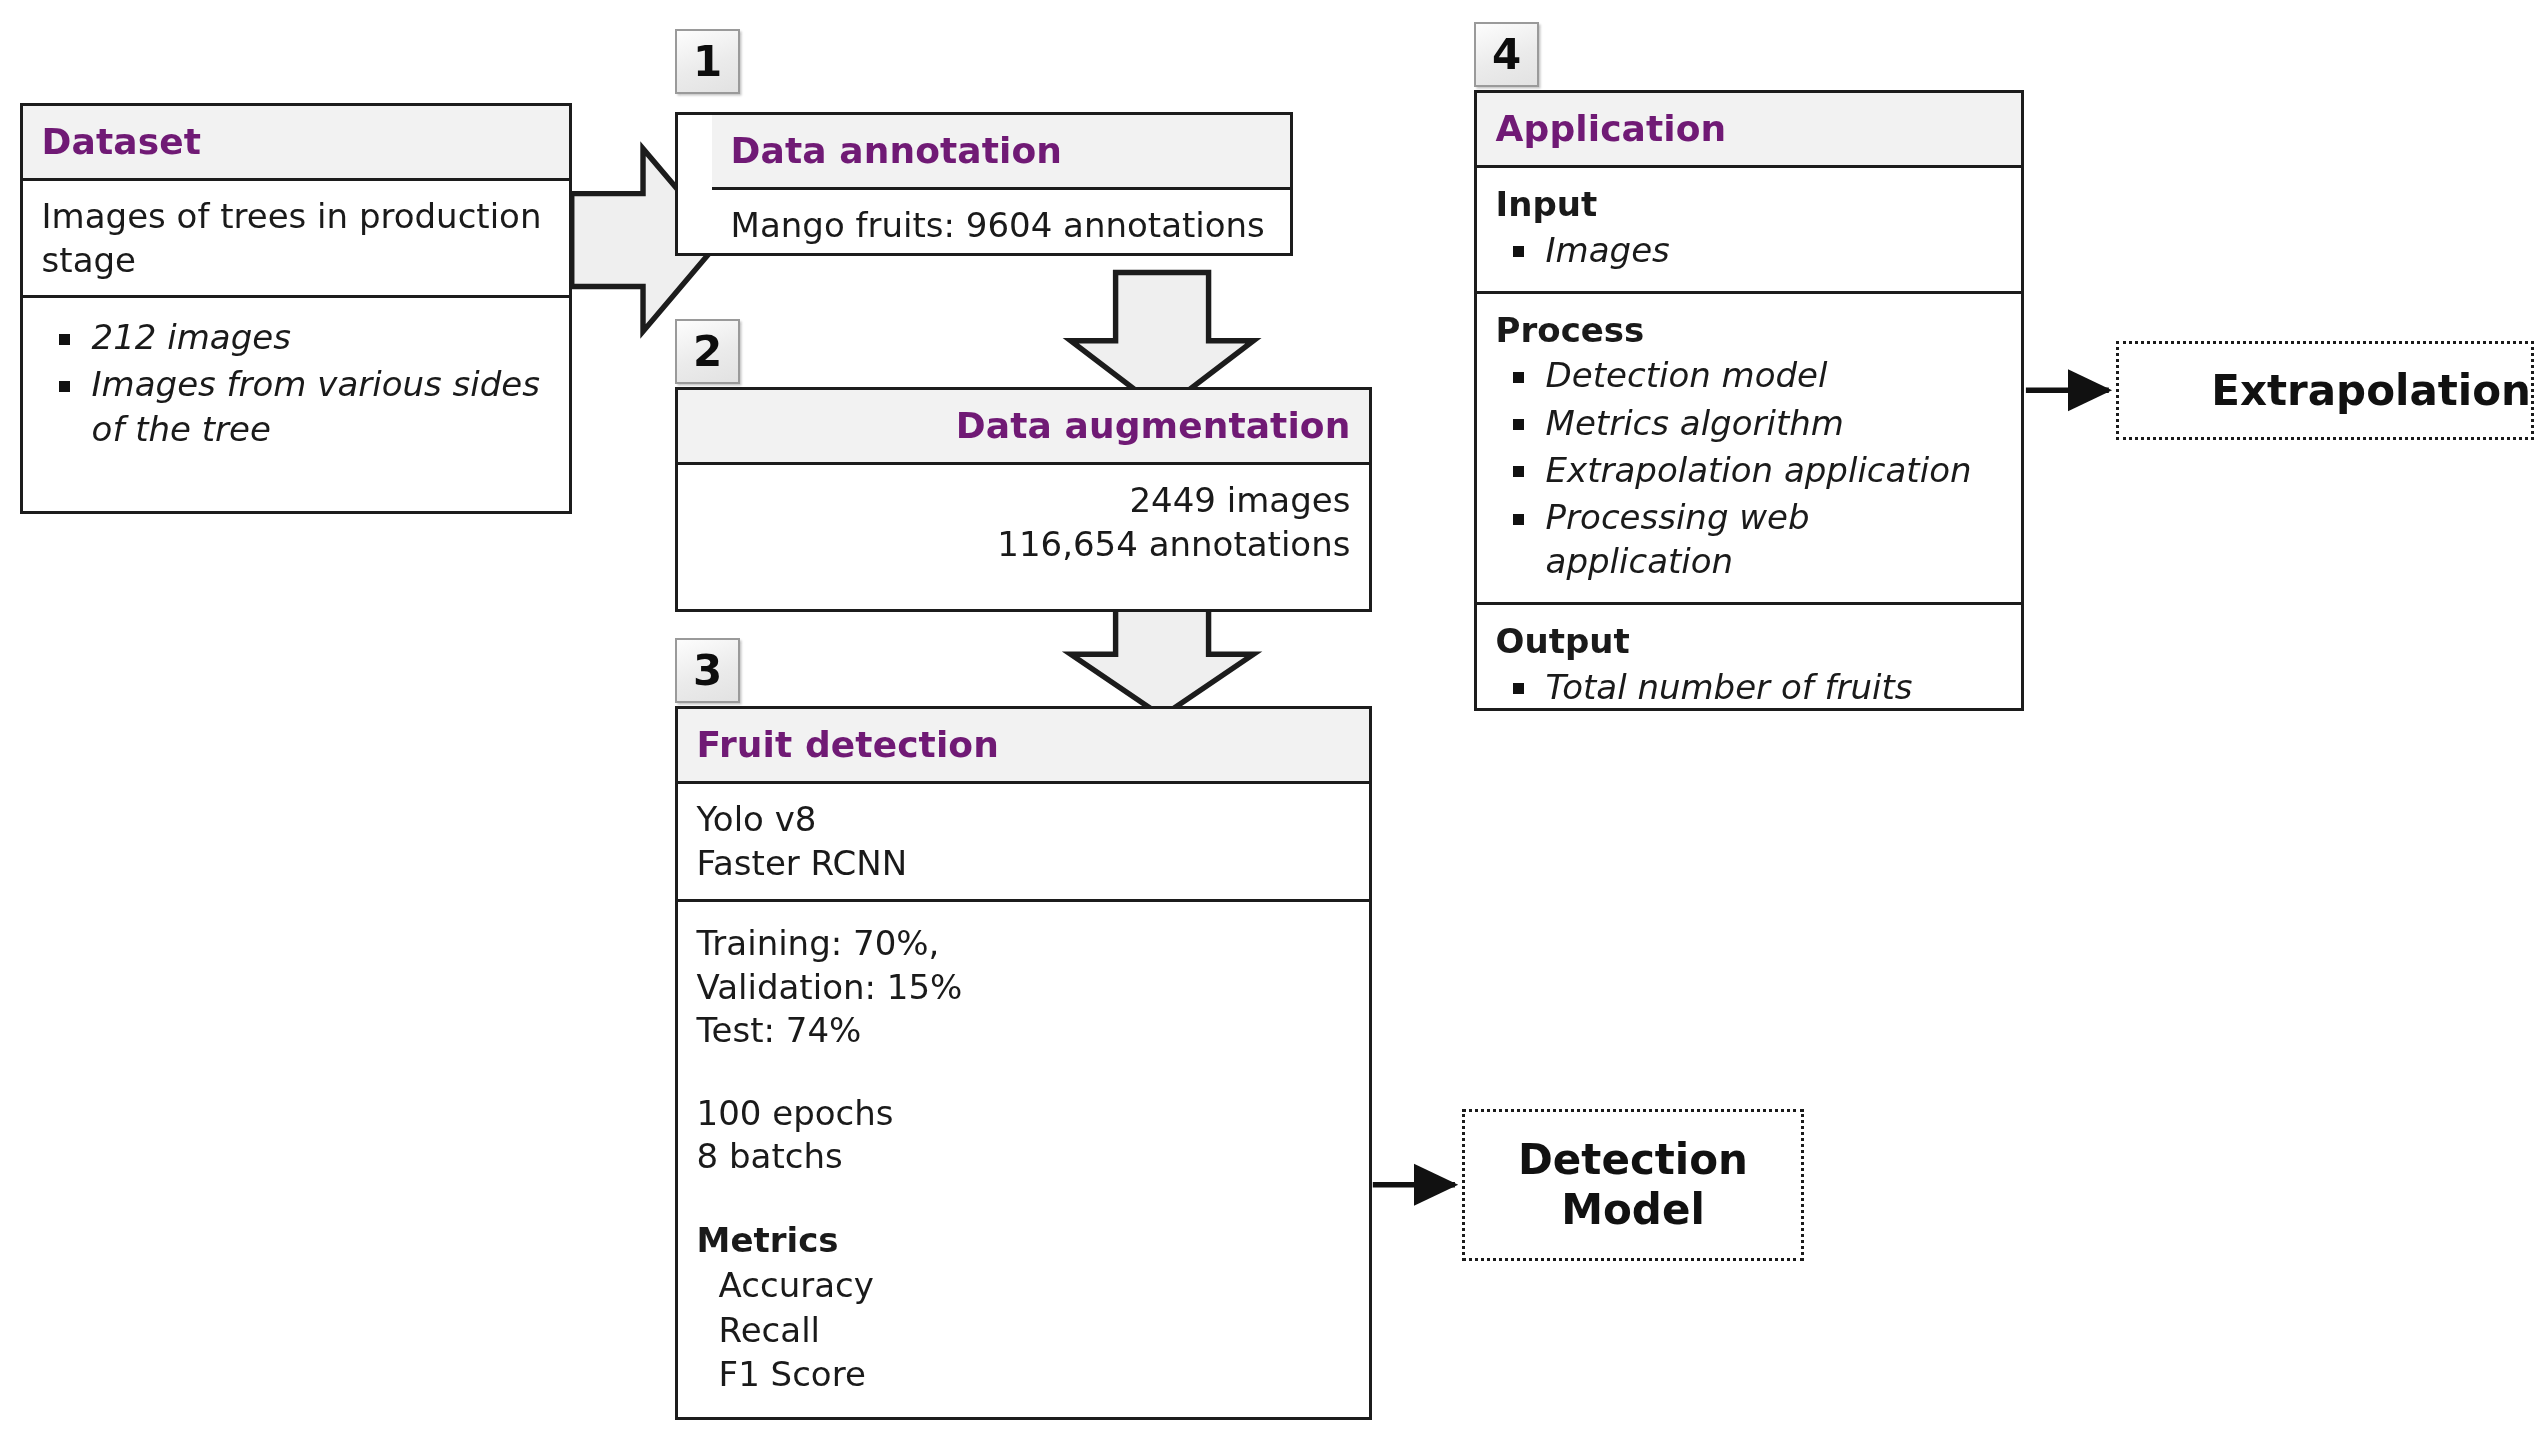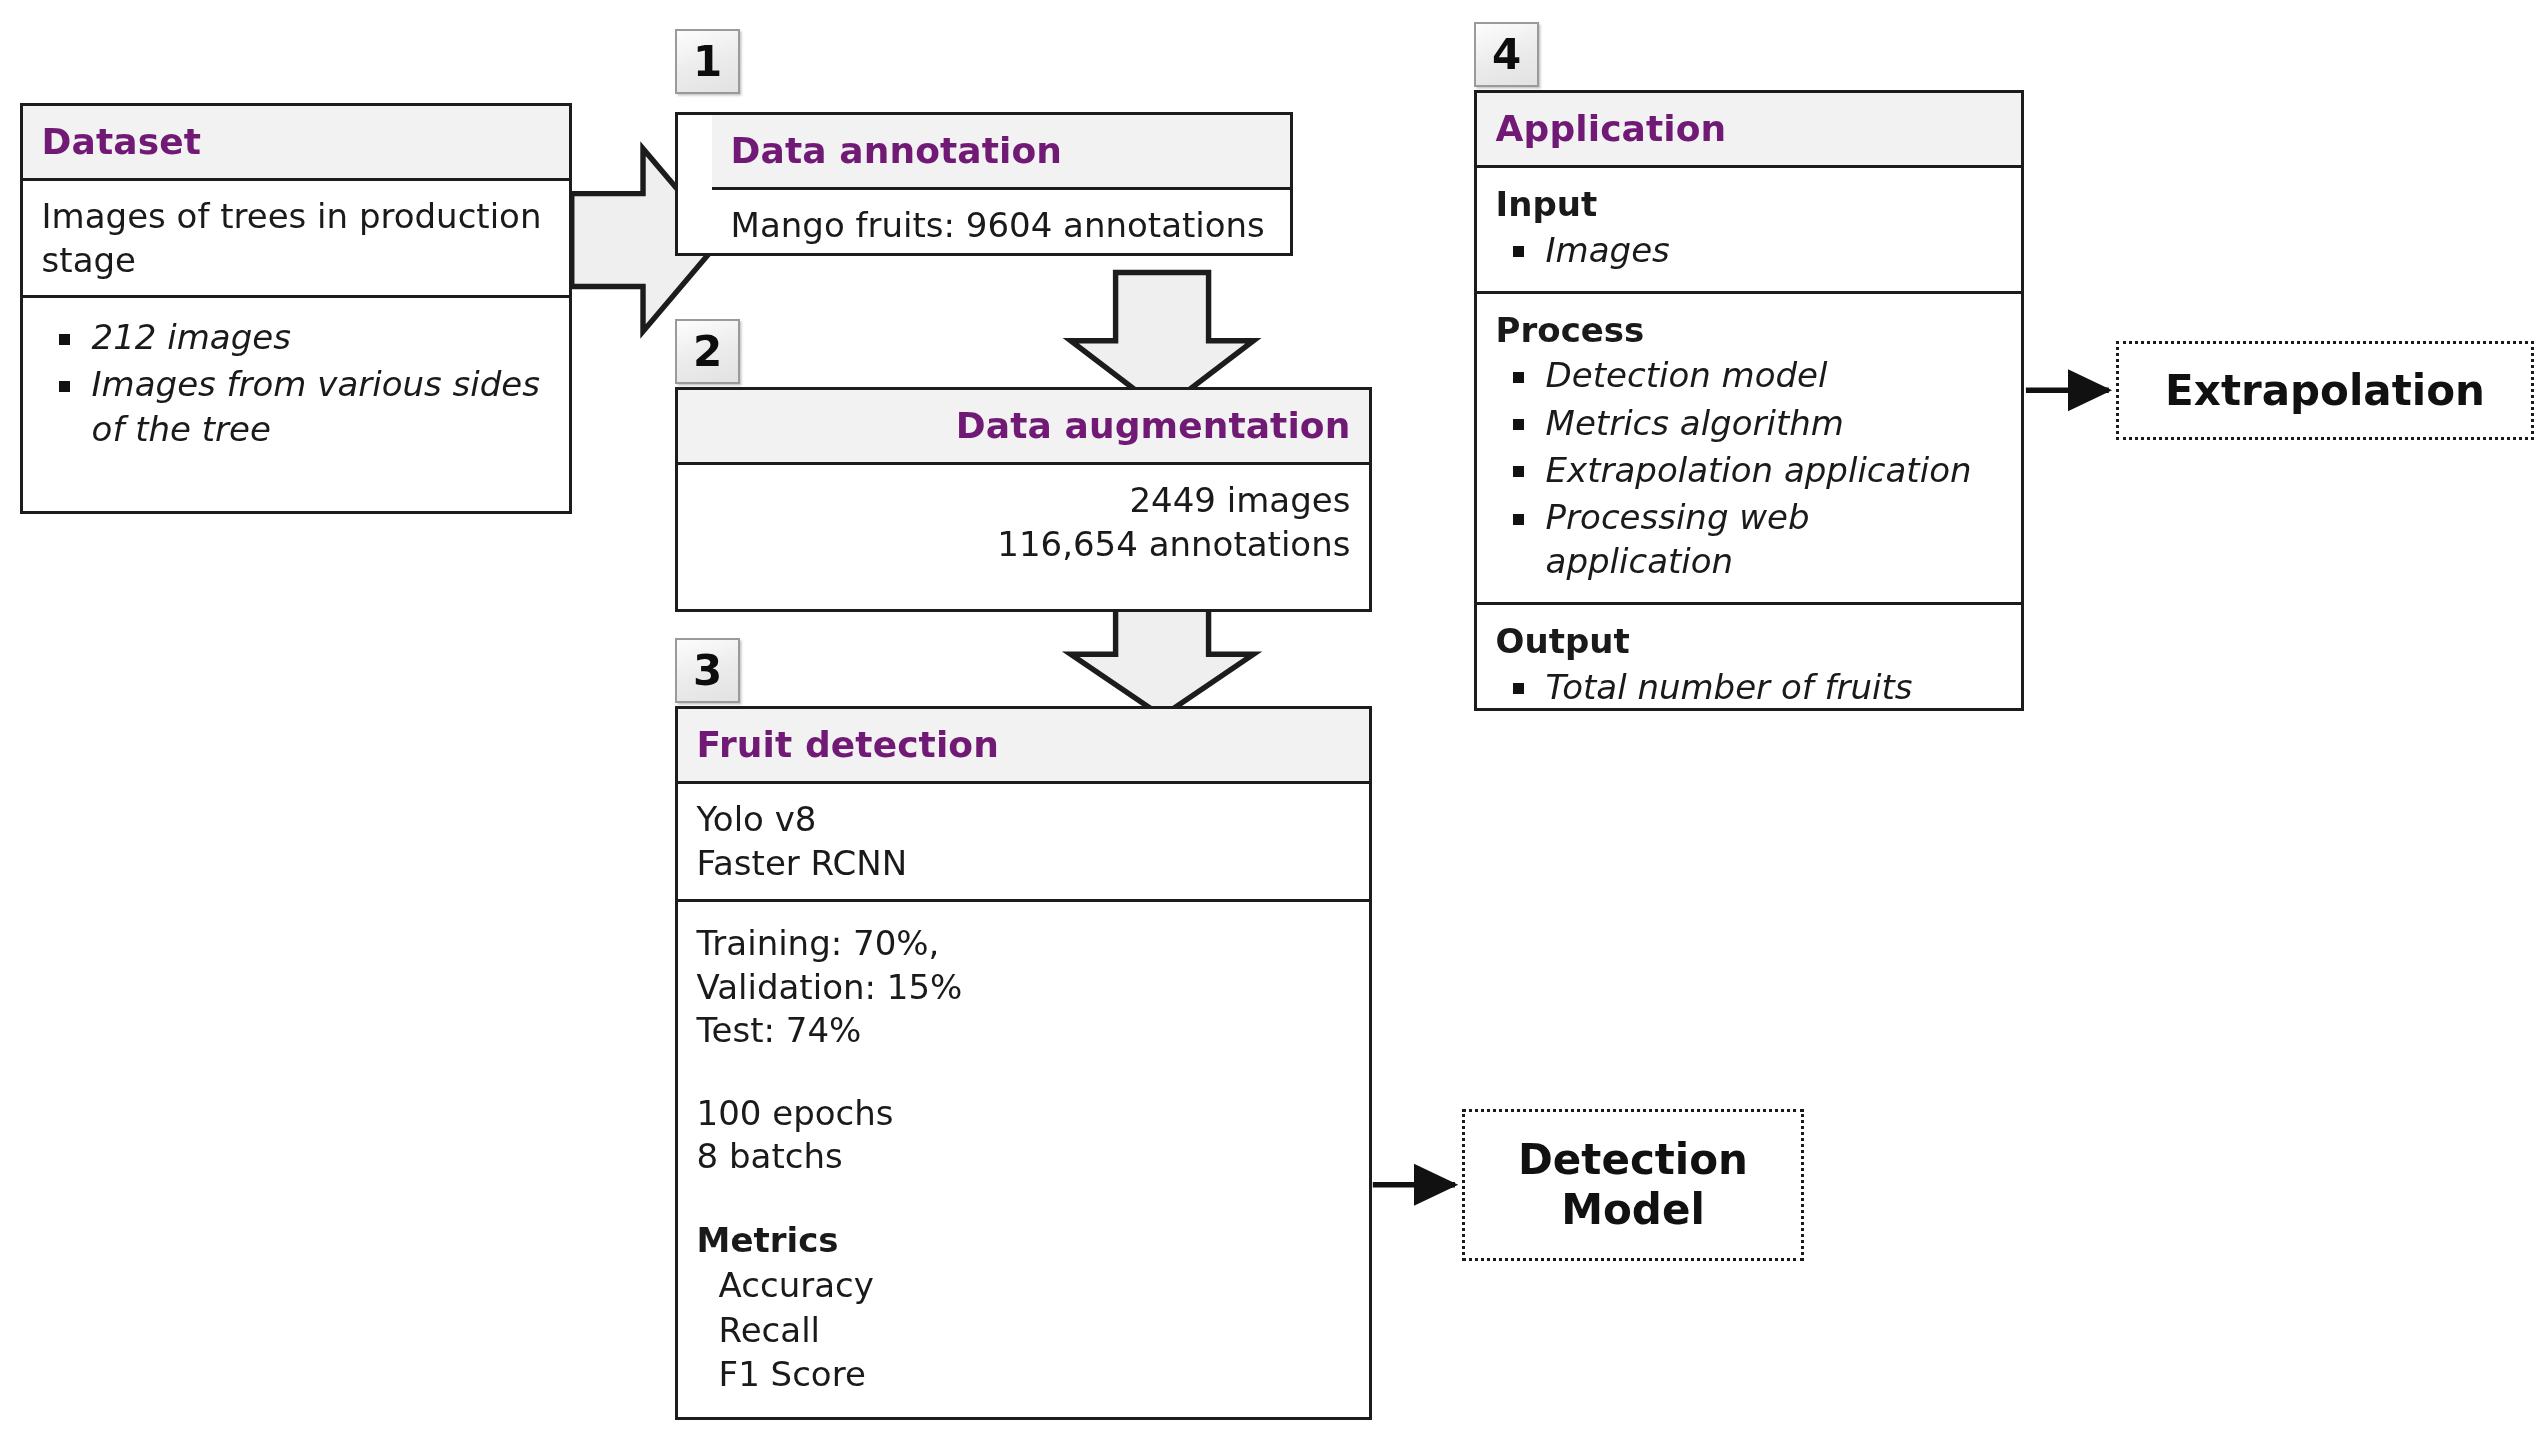--- a/index.html
+++ b/index.html
@@ -244,21 +244,21 @@
     </div>
 
     <div class="sec">
       <div class="subhead">Output</div>
       <ul class="bullets">
         <li>Total number of fruits</li>
       </ul>
     </div>
   </div>
 
-  <div class="dotted-box" style="left:2116px; top:341px; width:418px; height:99px;">
+  <div class="dotted-box" style="left:2116px; top:341px; width:418px; height:99px;justify-content:flex-end;">
     <span>Extrapolation</span>
   </div>
 
   <div class="dotted-box" style="left:1462px; top:1109px; width:342px; height:152px;">
     <div>
       <div>Detection</div>
       <div>Model</div>
     </div>
   </div>
 

